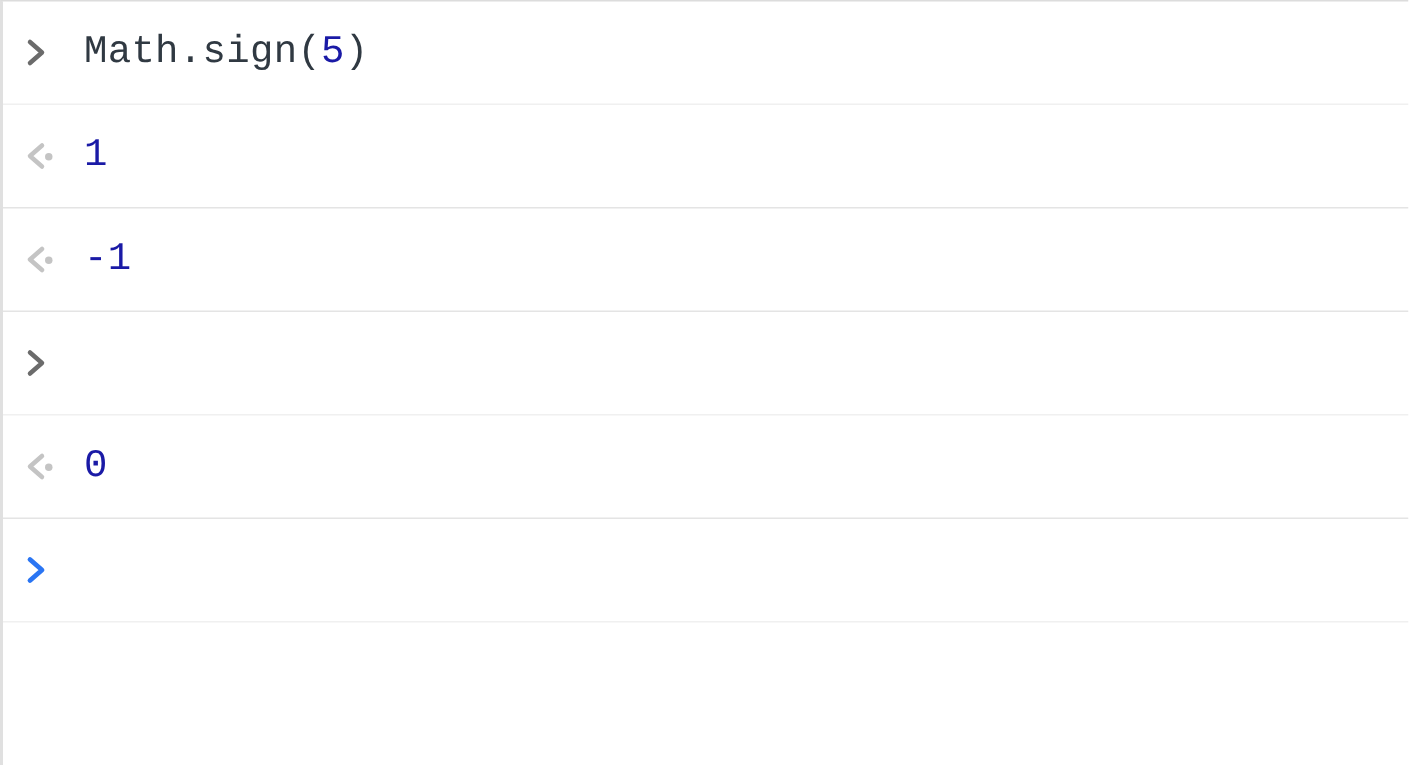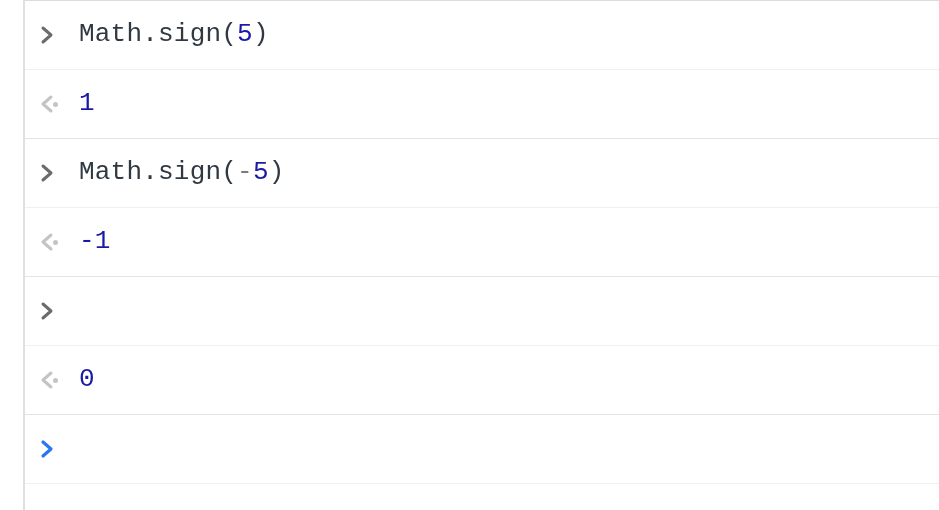--- a/index.html
+++ b/index.html
@@ -12,21 +12,20 @@
     font-size: 26px;
     line-height: 1.2;
     color: #303942;
     overflow: hidden;
   }
   .console {
     border-left: 2px solid #e0e0e0;
     border-top: 1px solid #dcdcdc;
     height: 100%;
     box-sizing: border-box;
-    margin-left: 23px;
   }
   .row {
     display: flex;
     align-items: center;
     padding: 14px 10px 14px 14px;
     border-bottom: 1px solid #f0f0f0;
     min-height: 40px;
   }
   .row.divider {
     border-bottom: 1px solid #e4e4e4;
@@ -85,28 +84,20 @@
       <span class="output-icon">
         <svg width="16" height="20" viewBox="0 0 16 20" fill="none">
             <polyline points="12,3 4,10 12,17" stroke-width="3" stroke-linecap="round" stroke-linejoin="round"></polyline>
           </svg>
         <span class="dot"></span>
       </span>
     </div>
     <div class="content result-num">1</div>
   </div>
 
-  <div class="row">
-    <div class="gutter chevron-input">
-      <svg width="16" height="20" viewBox="0 0 16 20" fill="none">
-          <polyline points="4,3 12,10 4,17" stroke-width="3" stroke-linecap="round" stroke-linejoin="round"></polyline>
-        </svg>
-    </div>
-    <div class="content"><span class="tok-ident">Math</span><span class="tok-punc">.</span><span class="tok-ident">sign</span><span class="tok-punc">(</span><span class="tok-op">-</span><span class="tok-num">5</span><span class="tok-punc">)</span></div>
-  </div>
 
   <div class="row divider">
     <div class="gutter chevron-output">
       <span class="output-icon">
         <svg width="16" height="20" viewBox="0 0 16 20" fill="none">
             <polyline points="12,3 4,10 12,17" stroke-width="3" stroke-linecap="round" stroke-linejoin="round"></polyline>
           </svg>
         <span class="dot"></span>
       </span>
     </div>

